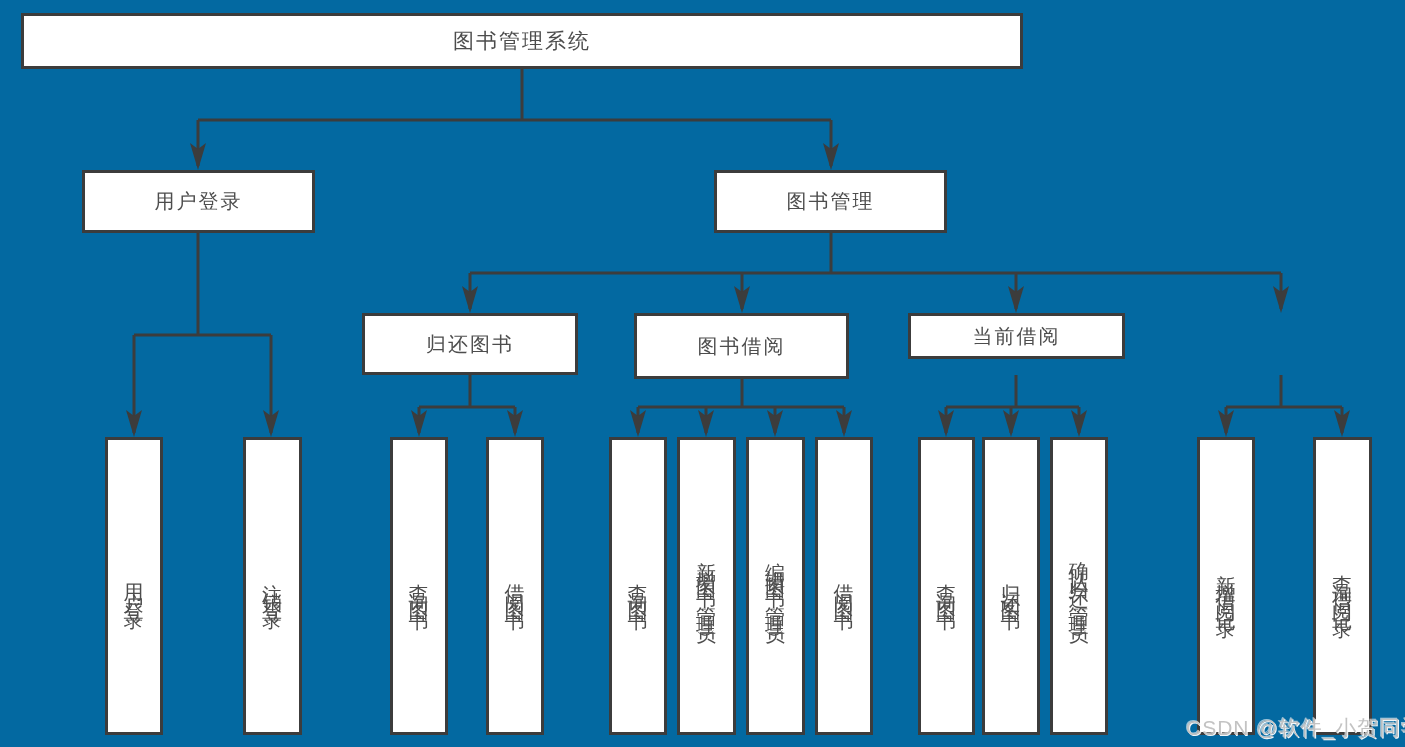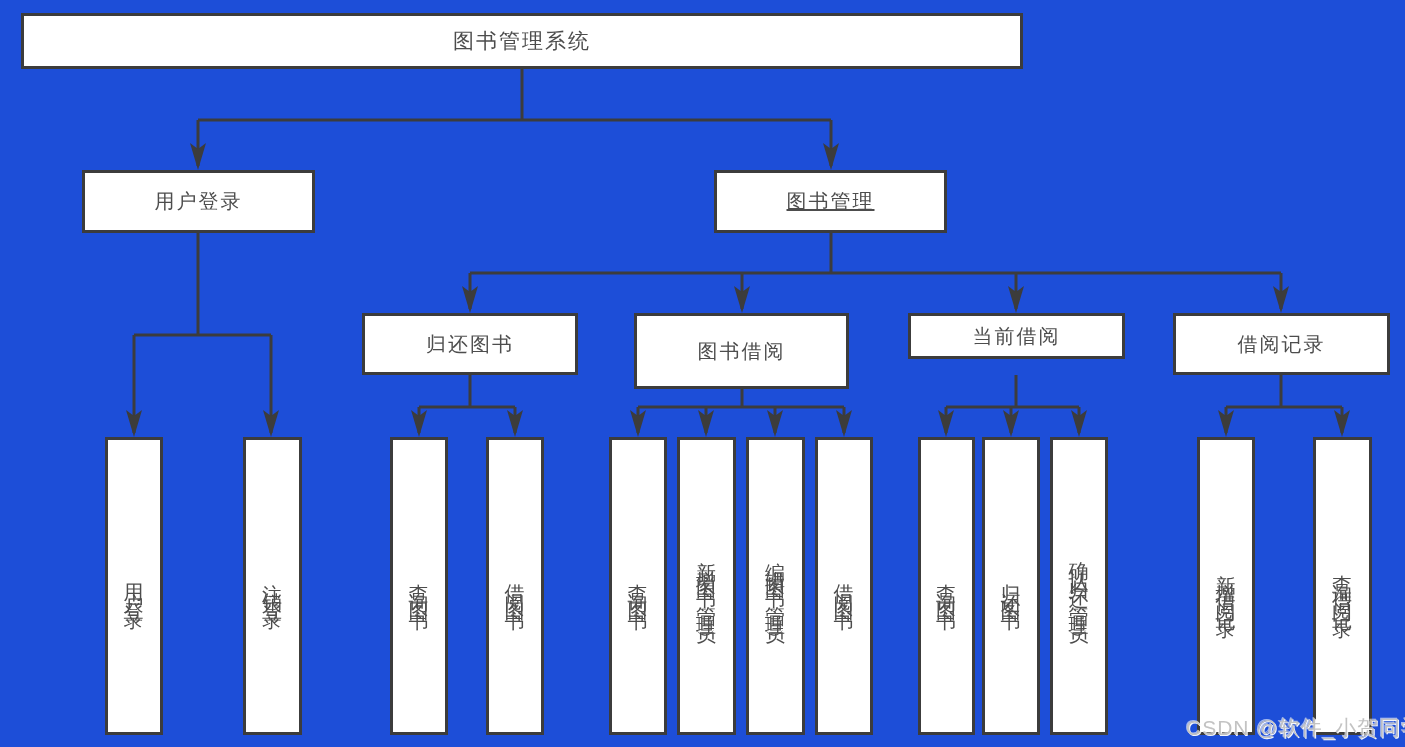--- a/index.html
+++ b/index.html
@@ -1,20 +1,20 @@
 <!DOCTYPE html>
 <html><head>
 <meta charset="utf-8">
 <style>
   html, body { margin: 0; padding: 0; background: #ffffff; }
   #canvas {
     position: relative;
     width: 1405px;
     height: 747px;
-    background: #1d4ed8;
+    background: #0369a1;
     font-family: "Liberation Sans", sans-serif;
     overflow: hidden;
     text-align: right;
   }
   #wires {
     position: absolute;
     left: 0; top: 0;
     width: 1405px; height: 747px;
     z-index: 1;
   }
@@ -92,35 +92,32 @@
     </g>
   </svg>
 
   <div class="box" style="left:21px; top:13px; width:1002px; height:56px;">
     <span class="h-label root-label">图书管理系统</span>
   </div>
 
   <div class="box" style="left:82px; top:170px; width:233px; height:63px;">
     <span class="h-label">用户登录</span>
   </div>
-  <div class="box" style="left:714px; top:170px; width:233px; height:63px;text-decoration:underline;">
+  <div class="box" style="left:714px; top:170px; width:233px; height:63px;">
     <span class="h-label">图书管理</span>
   </div>
 
   <div class="box" style="left:362px; top:313px; width:216px; height:62px;">
     <span class="h-label">归还图书</span>
   </div>
-  <div class="box" style="left:634px; top:313px; width:215px; height:76px;">
+  <div class="box" style="left:634px; top:313px; width:215px; height:66px;">
     <span class="h-label">图书借阅</span>
   </div>
   <div class="box" style="left:908px; top:313px; width:217px; height:46px;">
     <span class="h-label">当前借阅</span>
-  </div>
-  <div class="box" style="left:1173px; top:313px; width:217px; height:62px;">
-    <span class="h-label">借阅记录</span>
   </div>
 
   <div class="box" style="left:105px; top:437px; width:58px; height:298px;">
     <span class="v-label">用户登录</span>
   </div>
   <div class="box" style="left:243px; top:437px; width:59px; height:298px;">
     <span class="v-label">注销登录</span>
   </div>
 
   <div class="box" style="left:390px; top:437px; width:58px; height:298px;">

